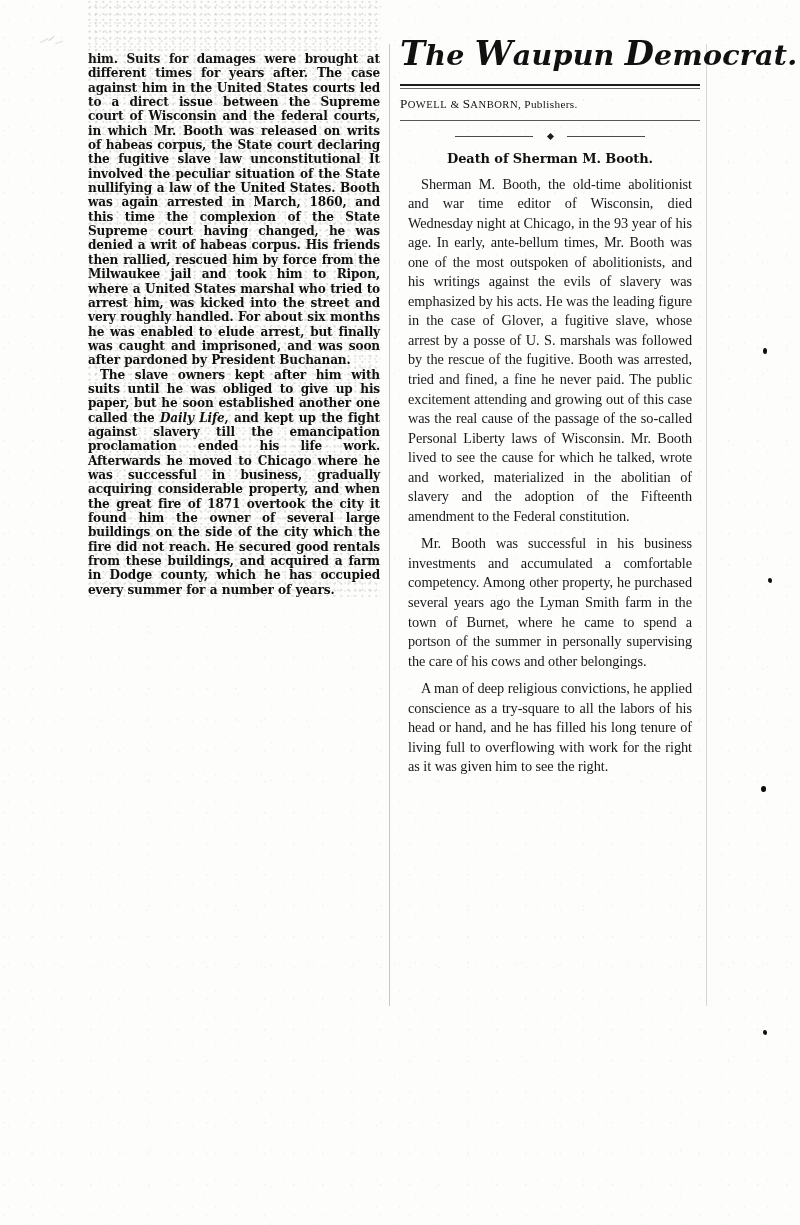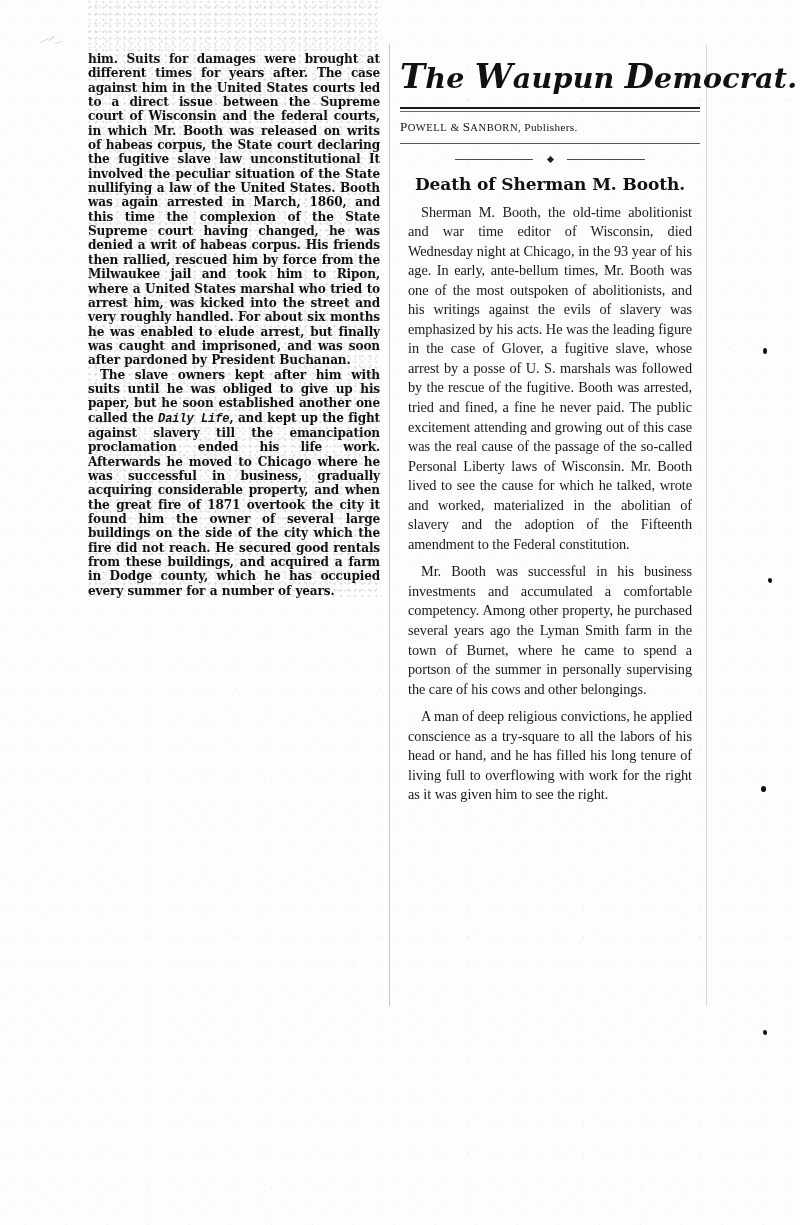--- a/index.html
+++ b/index.html
@@ -99,21 +99,21 @@
     width: 1px;
     height: 962px;
     background: #a8a8a4;
     opacity: .45;
   }
 
   
   #col-right {
     left: 400px;
     width: 300px;
-    padding-top: 60px;
+    padding-top: 37px;
   }
 
   .masthead {
     font-family: "DejaVu Serif", "Liberation Serif", serif;
     font-weight: 700;
     font-style: italic;
     font-size: 28px;
     line-height: 1;
     color: #111;
     text-align: center;
@@ -184,41 +184,41 @@
     top: 2px;
     width: 5px; height: 5px;
     margin-left: -2.5px;
     background: #1d1d1d;
     transform: rotate(45deg);
   }
 
   .headline {
     font-family: "DejaVu Serif", "Liberation Serif", serif;
     font-weight: 700;
-    font-size: 17px;
+    font-size: 13px;
     text-align: center;
     color: #111;
     margin-bottom: 9px;
     letter-spacing: -.1px;
   }
 
   #col-right .body {
     font-family: "Liberation Serif", serif;
     font-size: 14.3px;
     line-height: 19.55px;
     text-align: justify;
     color: #18181a;
     letter-spacing: -.05px;
   }
   #col-right .body p {
     margin: 8px;
     text-indent: 13px;
   }
 
-  .italic-title { font-style: italic; font-family: Liberation Mono, monospace; }
+  .italic-title { font-style: italic; }
 
   
   .speck {
     position: absolute;
     background: #0d0d0d;
     border-radius: 48% 52% 45% 55%;
   }
 
   
   .pencil-mark {

